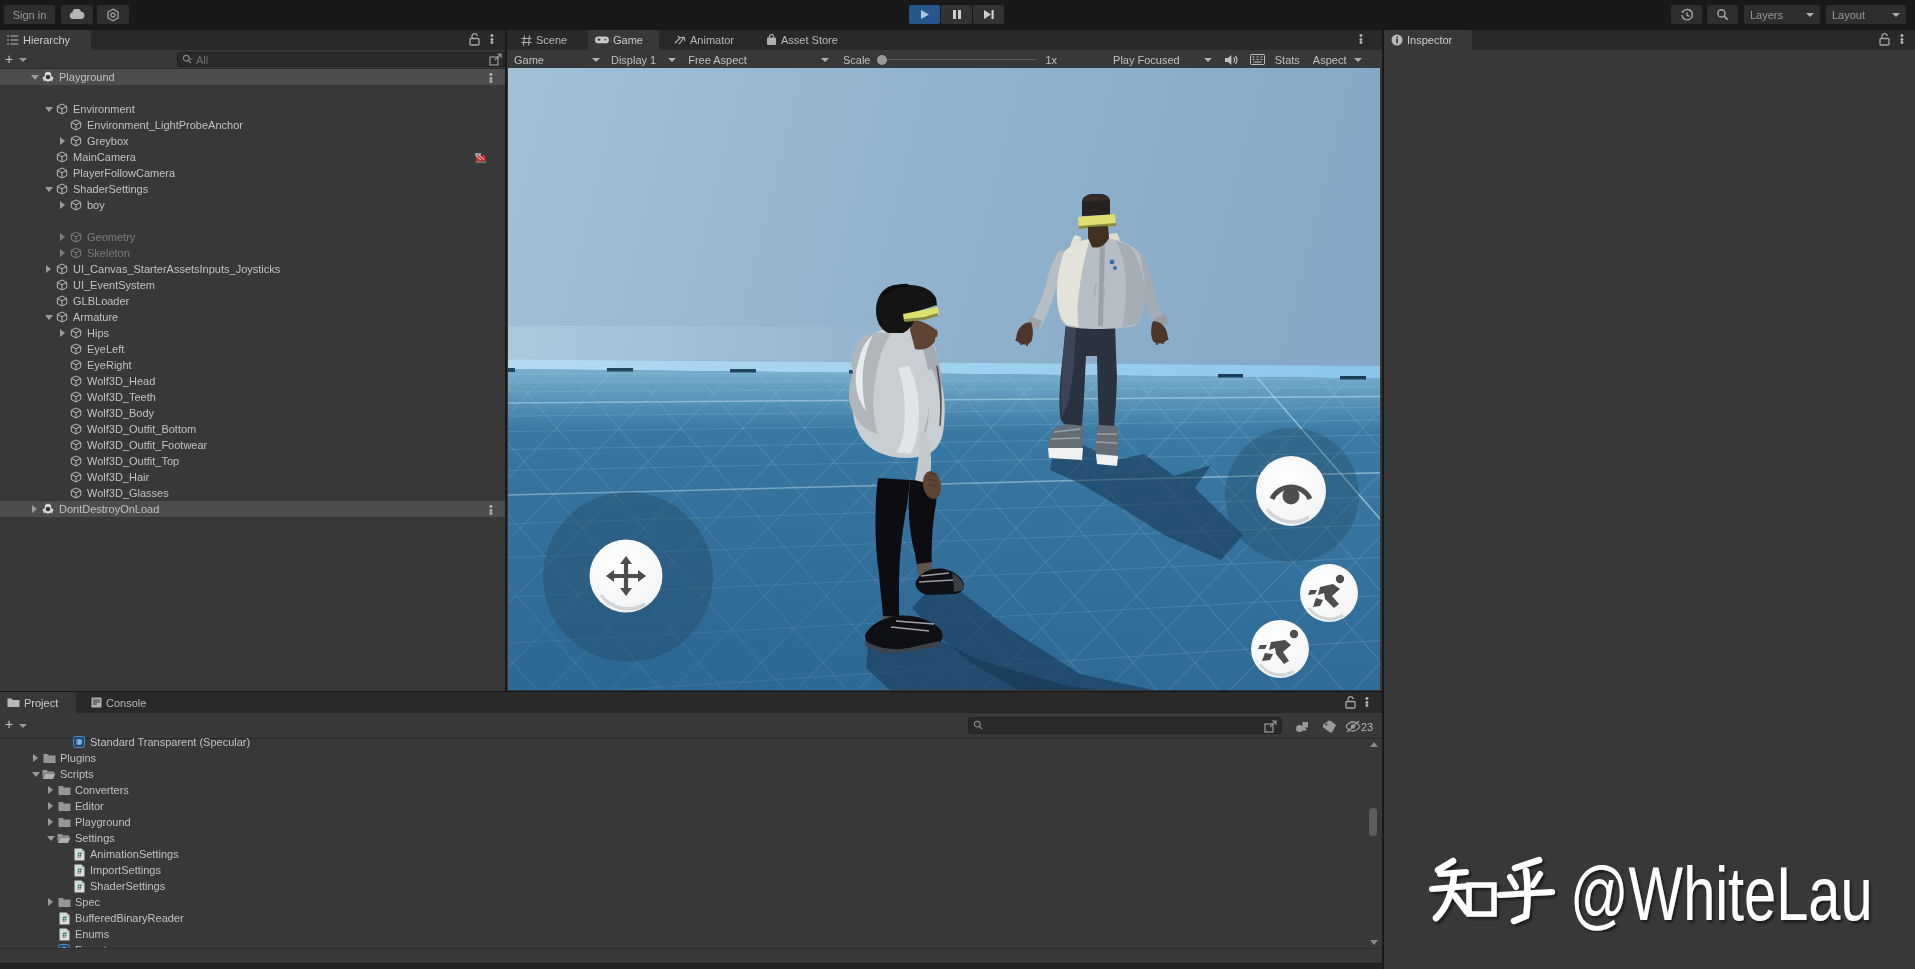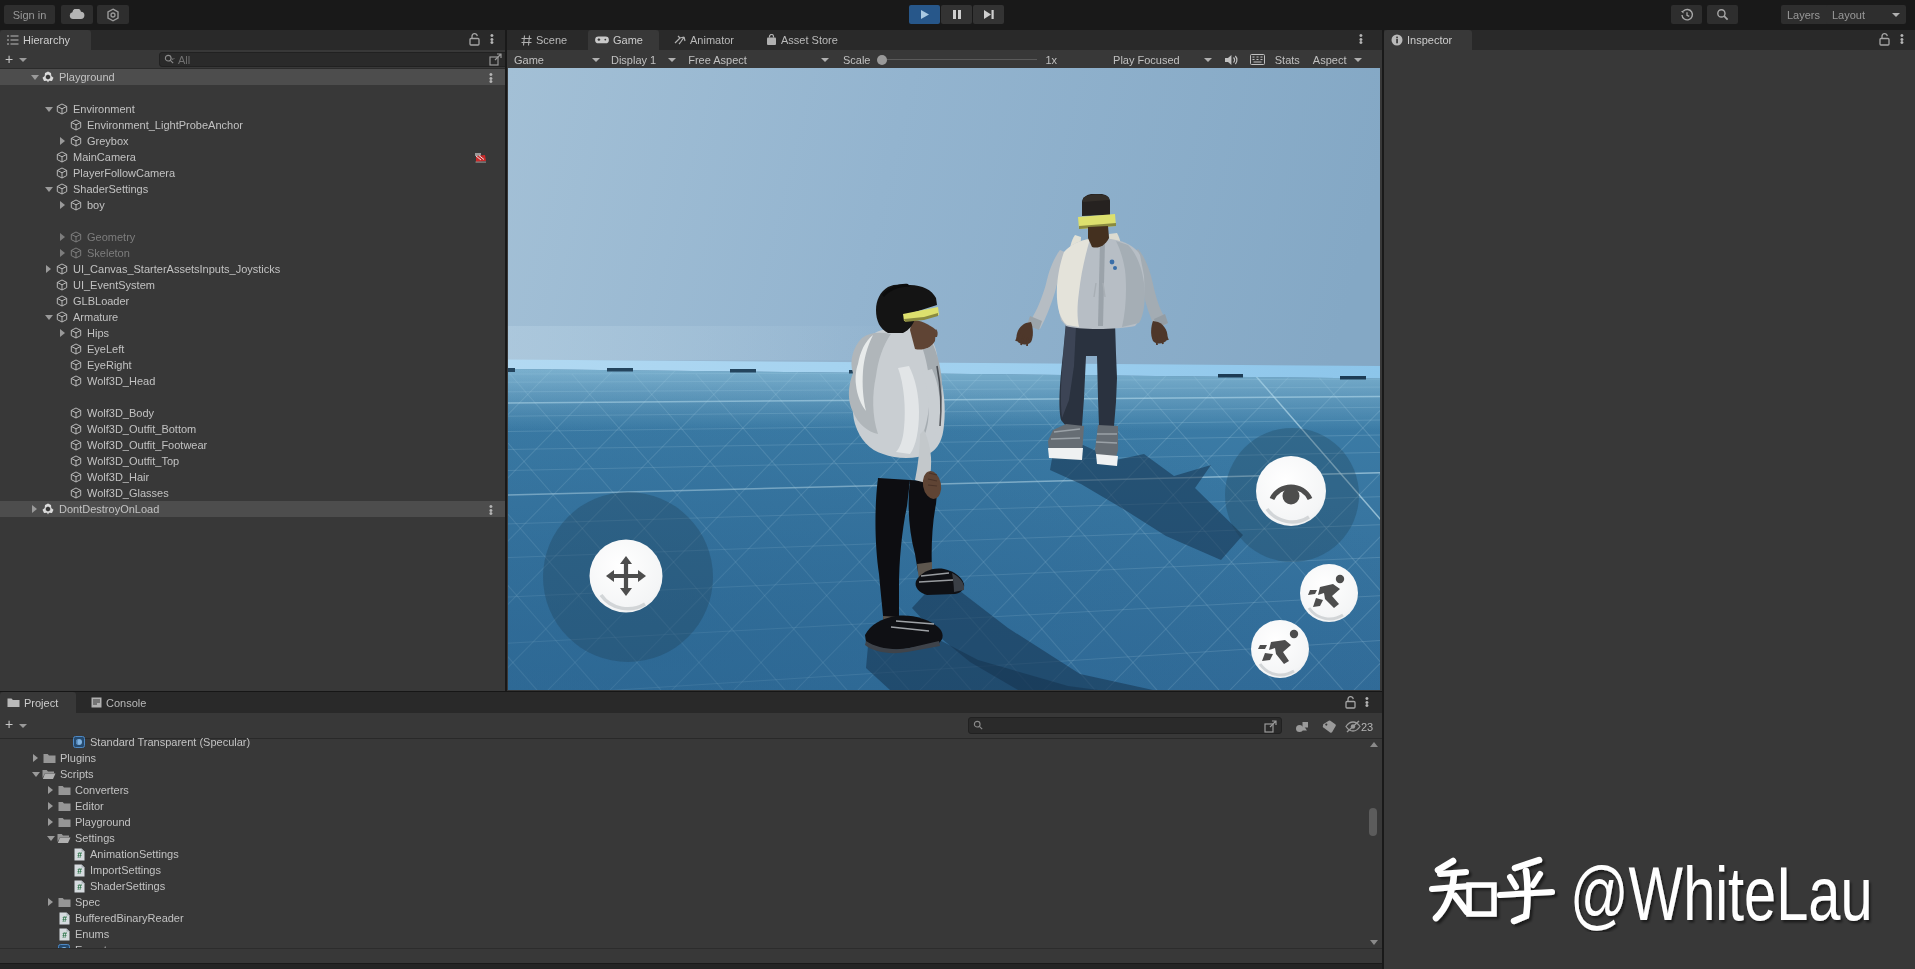--- a/index.html
+++ b/index.html
@@ -71,42 +71,42 @@
         <path d="M1 3.2 L3.8 2.6 L3.4 5.5 Z" fill="#a8a8a8"></path>
         <path d="M7 4.2 V7.3 L9.3 8.4" fill="none" stroke="#a8a8a8" stroke-width="1.3"></path>
       </svg>
   </div>
   <div class="tbtn" style="left:1707px;width:31px;">
     <svg width="13" height="13" viewBox="0 0 13 13">
         <circle cx="5.4" cy="5.4" r="3.6" fill="none" stroke="#a8a8a8" stroke-width="1.4"></circle>
         <path d="M8.2 8.2 L11.6 11.6" stroke="#a8a8a8" stroke-width="1.7"></path>
       </svg>
   </div>
-  <div class="tbtn" style="left:1744px;width:76px;justify-content:space-between;padding:0 6px;margin-left:37px;">Layers<span class="caret"></span></div>
+  <div class="tbtn" style="left:1744px;width:76px;justify-content:space-between;padding:0 6px;">Layers<span class="caret"></span></div>
   <div class="tbtn" style="left:1826px;width:80px;justify-content:space-between;padding:0 6px;">Layout<span class="caret"></span></div>
 </div>
 <div id="panels">
   <div id="hier">
     <div class="tabbar">
       <div class="tab active" style="left:0;width:91px">
         <svg width="12" height="10" viewBox="0 0 12 10">
             <path d="M0 1h2M0 5h2M0 9h2M3.5 1h8M3.5 5h8M3.5 9h8" stroke="#b9b9b9" stroke-width="1.2"></path>
           </svg>Hierarchy</div>
       <div class="abs lock" style="left:469px;top:3px">
         <svg width="11" height="13" viewBox="0 0 11 13">
             <rect x="1" y="5.5" width="9" height="6.5" rx="1" fill="none" stroke="#a5a5a5" stroke-width="1.3"></rect>
             <path d="M3 5.5 V3.4 A2.6 2.6 0 0 1 8.2 3.1" fill="none" stroke="#a5a5a5" stroke-width="1.3"></path>
           </svg>
       </div>
       <div class="abs kebab" style="left:490px;top:4px">•<br>•<br>•</div>
     </div>
     <div class="toolbar">
       <div class="abs" style="left:5px;top:2px;color:#c8c8c8;font-size:14px;line-height:14px">+</div>
       <div class="abs caret" style="left:19px;top:8px;border-top-color:#9a9a9a"></div>
-      <div class="search" style="left:159px;top:2px;width:367px;height:15px">
+      <div class="search" style="left:177px;top:2px;width:367px;height:15px">
         <svg width="11" height="11" viewBox="0 0 12 12">
             <circle cx="4.6" cy="4.6" r="3.1" fill="none" stroke="#8b8b8b" stroke-width="1.2"></circle>
             <path d="M7 7 L10 10" stroke="#8b8b8b" stroke-width="1.3"></path>
             <path d="M8.2 4.6 l1.6 1.4 1.4-1.4" fill="none" stroke="#8b8b8b" stroke-width="1"></path>
           </svg>All</div>
       <svg class="abs" style="left:489px;top:3px" width="13" height="13" viewBox="0 0 13 13">
           <rect x="1" y="4" width="8" height="8" fill="none" stroke="#9a9a9a" stroke-width="1.2"></rect>
           <path d="M6 7 L11.5 1.5 M8 1h4v4" fill="none" stroke="#9a9a9a" stroke-width="1.2"></path>
         </svg>
     </div>
@@ -293,20 +293,29 @@
           <span class="lb">EyeRight</span>
         </div>
 <div class="row " style="top:304px">
           <span class="arr" style="margin-left:56px;display:flex;justify-content:center"></span>
           <span class="ic">
             <svg width="12" height="12" viewBox="0 0 12 12">
               <path d="M6 1 L10.7 3.4 V8.6 L6 11 L1.3 8.6 V3.4 Z M1.3 3.4 L6 5.8 L10.7 3.4 M6 5.8 V11" fill="none" stroke="#b9b9b9" stroke-width="1"></path>
             </svg>
           </span>
           <span class="lb">Wolf3D_Head</span>
+        </div>
+<div class="row " style="top:320px">
+          <span class="arr" style="margin-left:56px;display:flex;justify-content:center"></span>
+          <span class="ic">
+            <svg width="12" height="12" viewBox="0 0 12 12">
+              <path d="M6 1 L10.7 3.4 V8.6 L6 11 L1.3 8.6 V3.4 Z M1.3 3.4 L6 5.8 L10.7 3.4 M6 5.8 V11" fill="none" stroke="#b9b9b9" stroke-width="1"></path>
+            </svg>
+          </span>
+          <span class="lb">Wolf3D_Teeth</span>
         </div>
 <div class="row " style="top:336px">
           <span class="arr" style="margin-left:56px;display:flex;justify-content:center"></span>
           <span class="ic">
             <svg width="12" height="12" viewBox="0 0 12 12">
               <path d="M6 1 L10.7 3.4 V8.6 L6 11 L1.3 8.6 V3.4 Z M1.3 3.4 L6 5.8 L10.7 3.4 M6 5.8 V11" fill="none" stroke="#b9b9b9" stroke-width="1"></path>
             </svg>
           </span>
           <span class="lb">Wolf3D_Body</span>
         </div>

